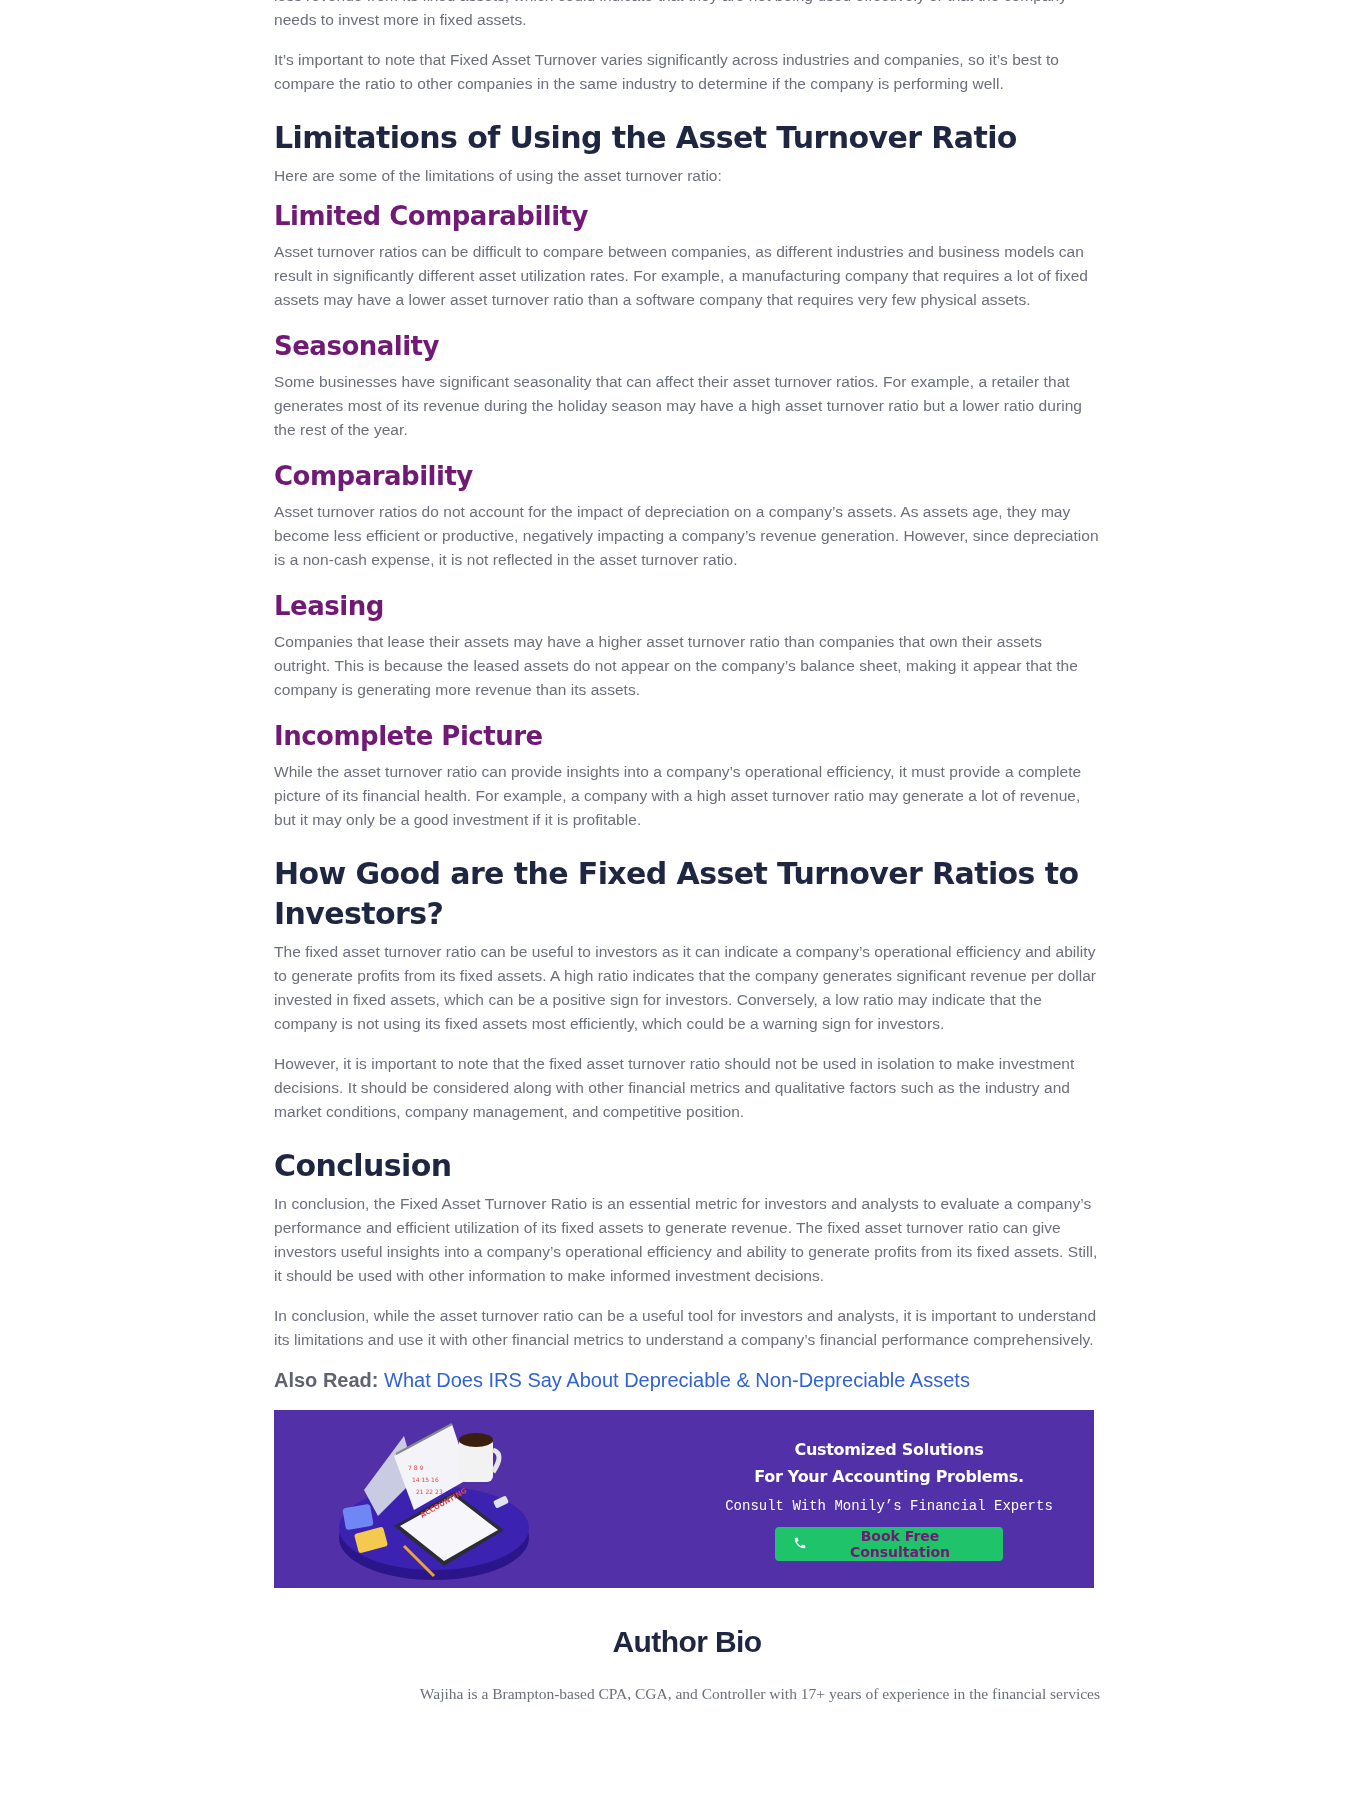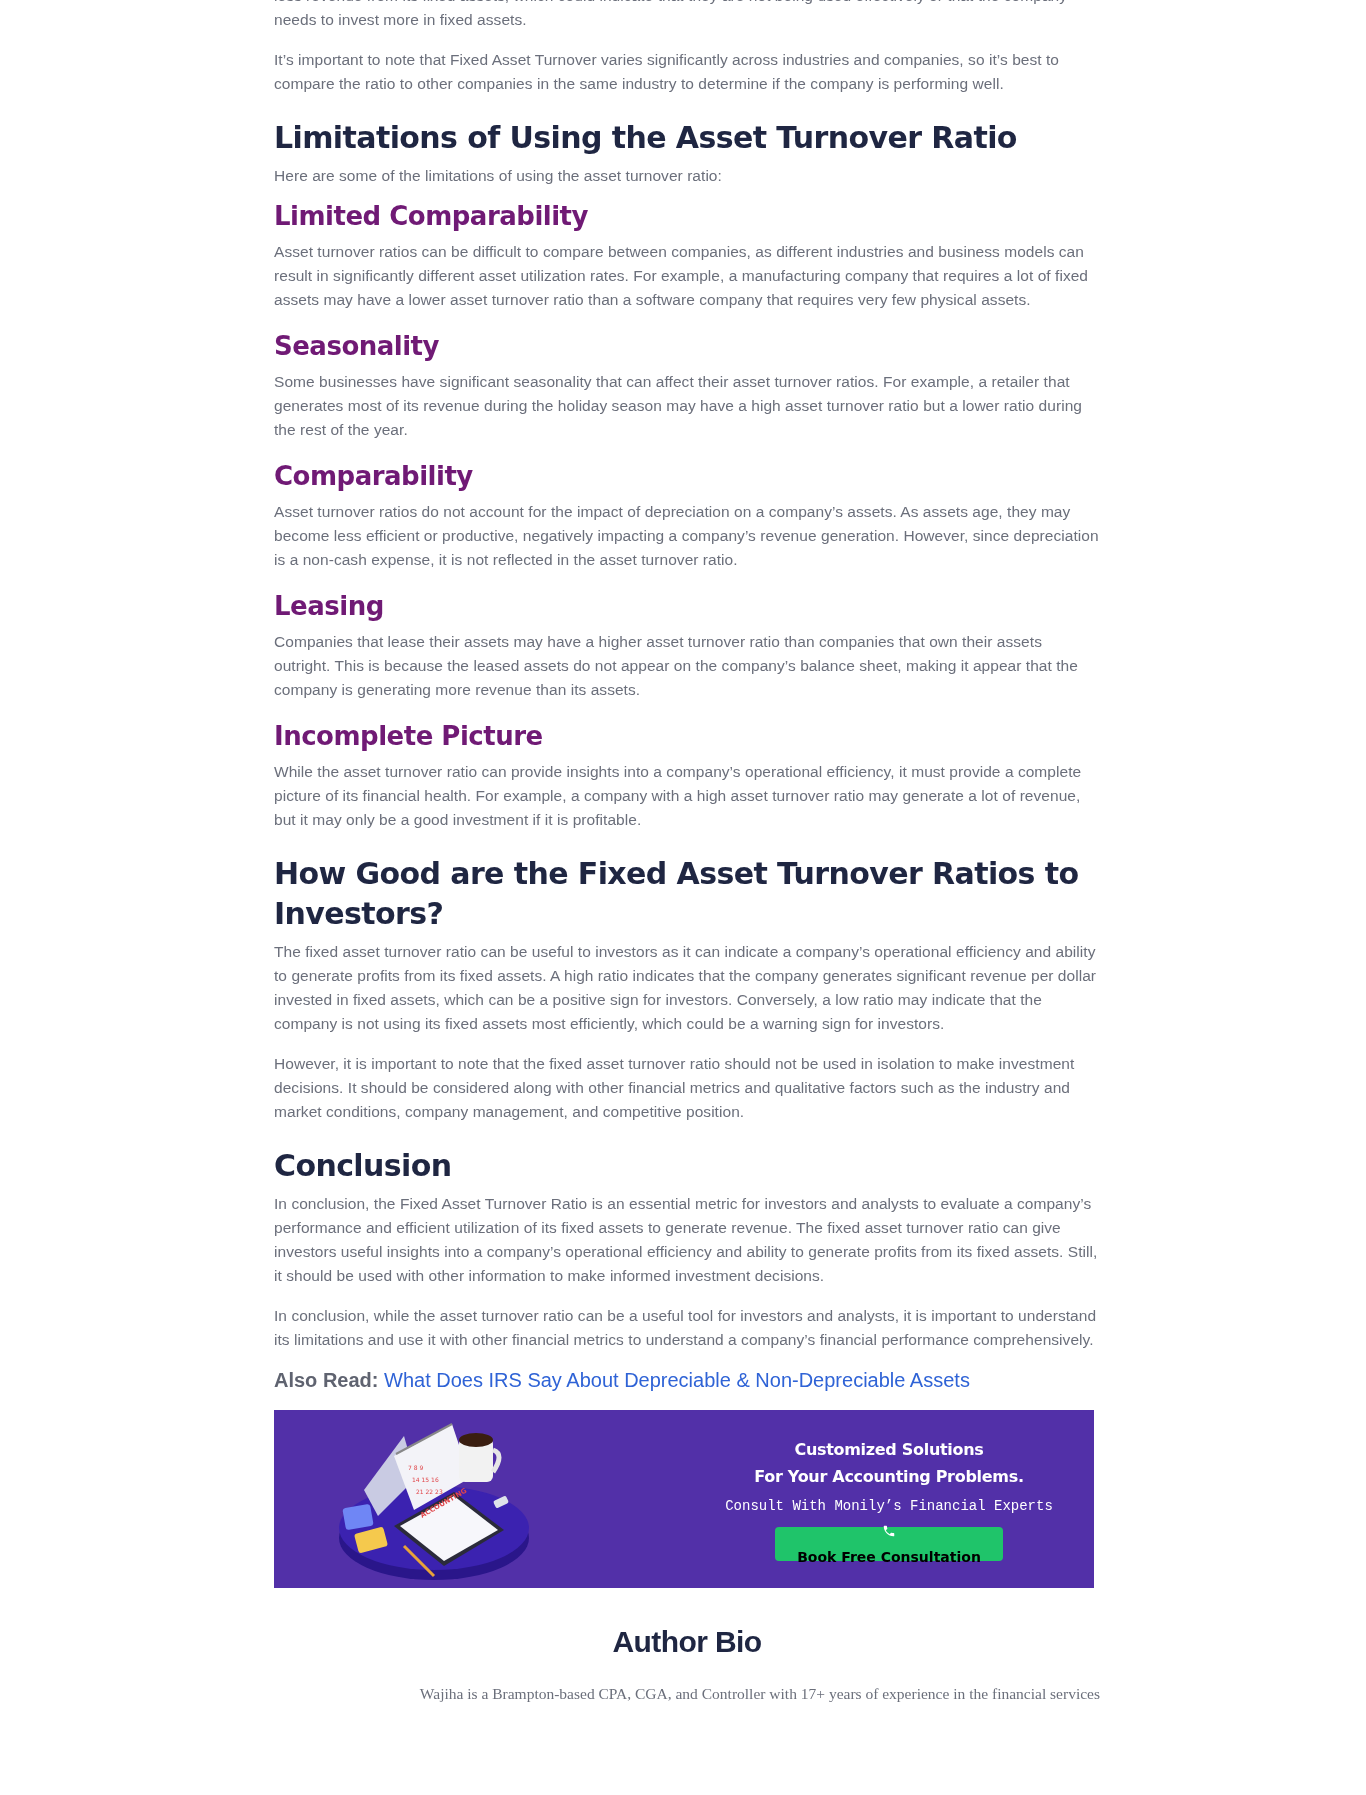--- a/index.html
+++ b/index.html
@@ -83,32 +83,31 @@
     font-size: 14px;
     line-height: 20px;
     margin-top: 6px;
   }
   .banner .btn {
     display: inline-flex;
     align-items: center;
     gap: 8px;
     margin-top: 11px;
     background: #1fc46a;
-    color: #000000;
+    color: #701a75;
     border-radius: 4px;
     padding: 12px 18px;
     height: 34px;
     font-family: "DejaVu Sans", sans-serif;
     font-weight: bold;
     font-size: 14px;
     width: 228px;
     justify-content: center;
     border: none;
     cursor: pointer;
-    flex-direction: column;
   }
   .author-title {
     font-family: Liberation Sans, sans-serif;
     font-weight: bold;
     font-size: 30px;
     line-height: 40px;
     color: #1f2642;
     text-align: center;
     margin-top: 34px;
     letter-spacing: -0.6px;

